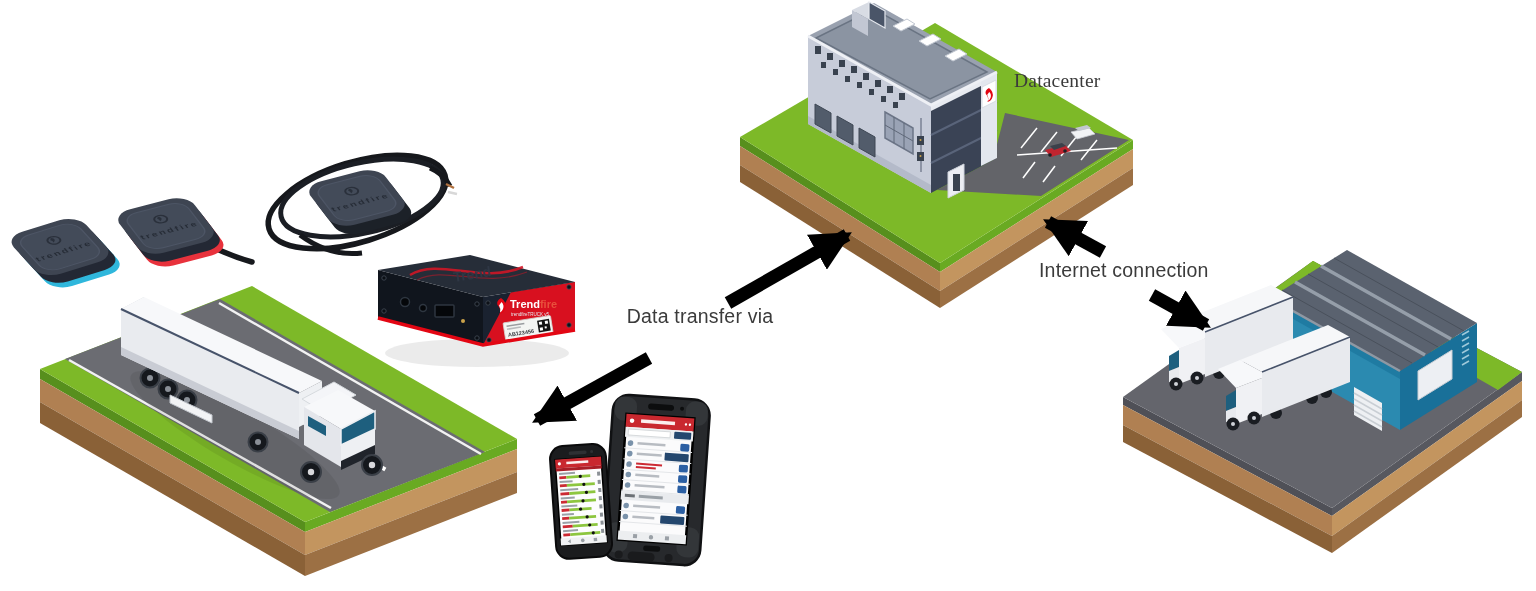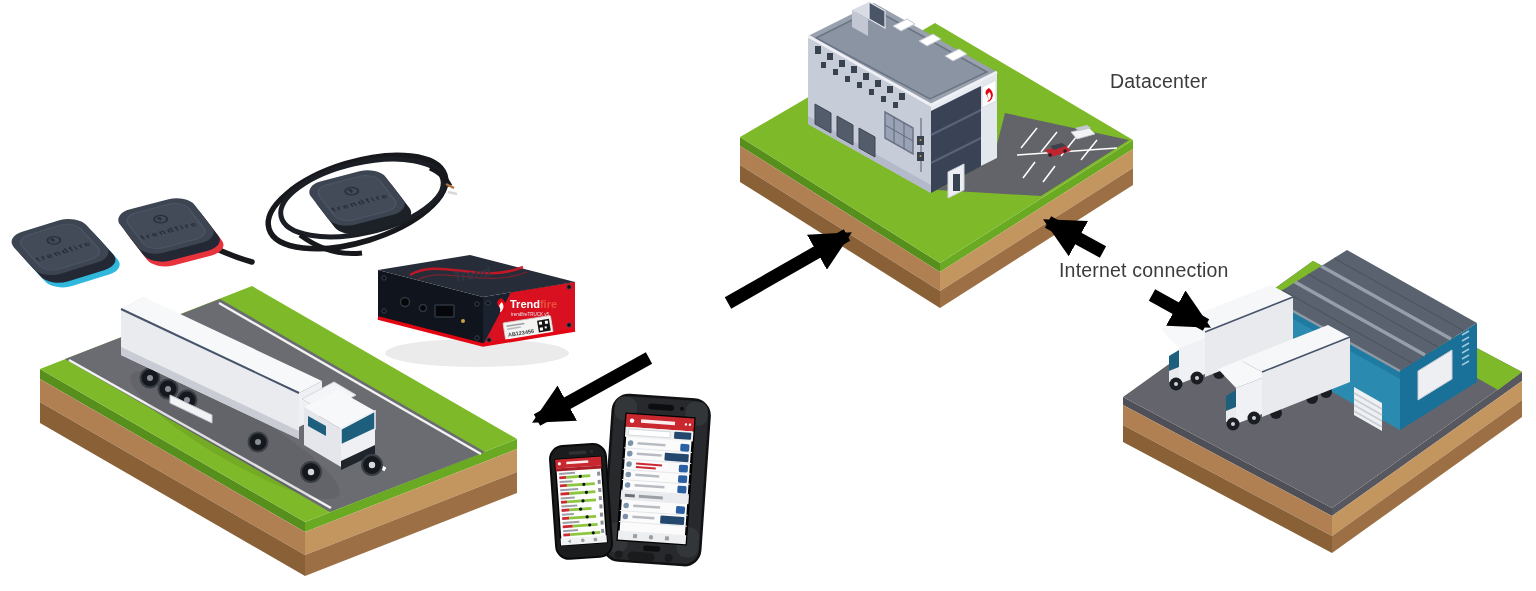--- a/index.html
+++ b/index.html
@@ -3,22 +3,22 @@
 <meta charset="utf-8">
 <style>
   html,body{margin:0;padding:0;background:#fff;}
   #stage{position:relative;width:1536px;height:591px;background:#ffffff;overflow:hidden;
          font-family:"Liberation Sans",sans-serif;}
   .scene{position:absolute;}
   .label{position:absolute;color:#3b3b3b;font-size:19.5px;line-height:24.5px;
          letter-spacing:.2px;white-space:nowrap;}
   .label .ln{display:block;}
   #data-transfer-label{left:588px;top:304px;width:224px;text-align:center;}
-  #datacenter-label{left:1110px;top:69px;}
-  #internet-label{left:1039px;top:258px;margin-left:20px;}
+  #datacenter-label{left:1014px;top:69px;font-family:Liberation Serif, serif;}
+  #internet-label{left:1039px;top:258px;}
   svg{display:block;}
   .noptr{pointer-events:none;}
 </style>
 </head>
 <body>
 
 <div id="stage">
 
   <svg class="scene noptr" style="left:0;top:140px" width="470" height="170" viewBox="0 0 470 170">
     <defs>
@@ -499,17 +499,18 @@
         <path d="M0,0 L10,5 L0,10 z" fill="#000000"></path>
       </marker>
     </defs>
     <line x1="728" y1="303" x2="847" y2="235" stroke-width="13" marker-end="url(#ah)" stroke="#000000"></line>
     <line x1="649" y1="358" x2="537" y2="420" stroke-width="13" marker-end="url(#ah)" stroke="#000000"></line>
     <line x1="1103" y1="252" x2="1048" y2="222" stroke-width="13" marker-end="url(#ah)" stroke="#000000"></line>
     <line x1="1152" y1="295" x2="1206" y2="325" stroke-width="13" marker-end="url(#ah)" stroke="#000000"></line>
   </svg>
 
   <div id="data-transfer-label" class="label">
+    <span class="ln">Data transfer via</span>
   </div>
   <div id="datacenter-label" class="label">Datacenter</div>
   <div id="internet-label" class="label">Internet connection</div>
 
 </div>
 
 </body></html>

